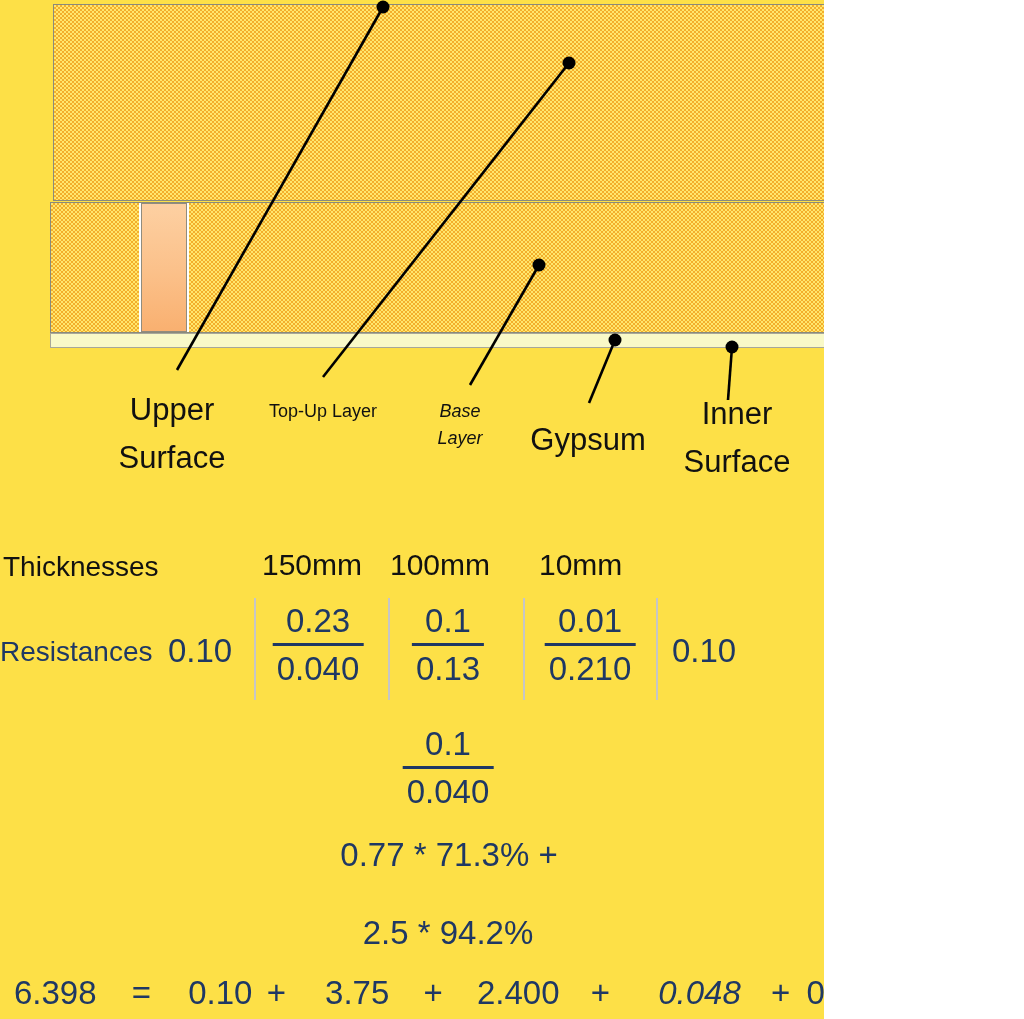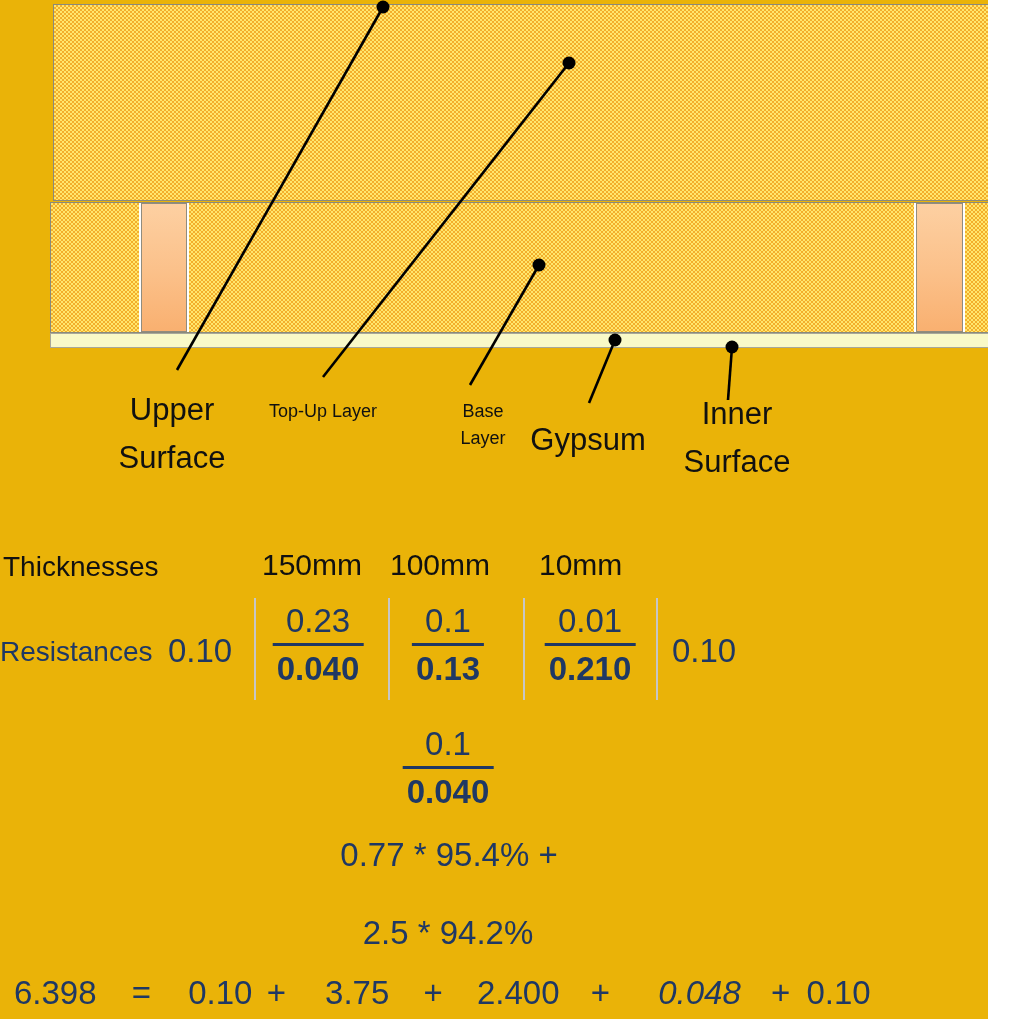--- a/index.html
+++ b/index.html
@@ -1,16 +1,16 @@
 <!DOCTYPE html>
 <html><head>
 <meta charset="utf-8">
 <style>
   html,body{margin:0;padding:0;background:#ffffff;}
-  #page{position:relative;width:988px;height:1019px;background:#eab308;overflow:hidden;
+  #page{position:relative;width:824px;height:1019px;background:#fde047;overflow:hidden;
         font-family:"Liberation Sans",sans-serif;}
 
   
   .layer{position:absolute;box-sizing:border-box;border:1px solid #8a8a7c;}
   .insulation{
     background-color:#ffe76e;
     background-image:conic-gradient(#f3ae2b 25%, #ffe76e 0 50%, #f3ae2b 0 75%, #ffe76e 0);
     background-size:4px 4px;
   }
   .stud{position:absolute;box-sizing:border-box;border:1px solid #918c7e;
@@ -32,21 +32,21 @@
   .navy{color:#1f3864;}
   .row-label{font-size:28px;}
   .thick-val{font-size:30px;}
   .res-val{font-size:33px;}
 
   .vbar{position:absolute;width:2px;background:#c6c6c6;}
 
   .frac{position:absolute;transform:translateX(-50%);text-align:center;
         color:#1f3864;font-size:33px;line-height:1.0;}
   .frac .num{display:block;padding:0 10px 6px 10px;border-bottom:3px solid #1f3864;}
-  .frac .den{display:block;padding:6px 4px 0 4px;font-weight:bold;}
+  .frac .den{display:block;padding:6px 4px 0 4px;}
 
   .weighted{position:absolute;transform:translateX(-50%);font-size:33px;white-space:nowrap;}
 
   .equation{position:absolute;font-size:33px;white-space:nowrap;}
   .equation span{display:inline-block;}
   .eq-0{margin-left:0;}   .eq-1{margin-left:26px;} .eq-2{margin-left:28px;}
   .eq-3{margin-left:5px;} .eq-4{margin-left:30px;} .eq-5{margin-left:25px;}
   .eq-6{margin-left:25px;}.eq-7{margin-left:22px;} .eq-8{margin-left:39px;font-style:italic;}
   .eq-9{margin-left:21px;}.eq-10{margin-left:7px;}
 </style>
@@ -76,21 +76,21 @@
       <circle cx="383" cy="7" r="6.5"></circle>
       <circle cx="569" cy="63" r="6.5"></circle>
       <circle cx="539" cy="265" r="6.5"></circle>
       <circle cx="615" cy="340" r="6.5"></circle>
       <circle cx="732" cy="347" r="6.5"></circle>
     </g>
   </svg>
 
   <div class="callout-label lbl-big" style="left:172px;top:386px;width:135px;">Upper Surface</div>
   <div class="callout-label lbl-small" style="left:323px;top:398px;width:110px;">Top-Up Layer</div>
-  <div class="callout-label lbl-small" style="left:483px;top:398px;width:90px;">Base Layer</div>
+  <div class="callout-label lbl-small" style="left:460px;top:398px;width:90px;font-style:italic;">Base Layer</div>
   <div class="callout-label lbl-big" style="left:588px;top:416px;width:200px;">Gypsum</div>
   <div class="callout-label lbl-big" style="left:737px;top:390px;width:140px;">Inner Surface</div>
 
   <div class="blk row-label" style="left:3px;top:551px;">Thicknesses</div>
   <div class="blk thick-val" style="left:262px;top:548px;">150mm</div>
   <div class="blk thick-val" style="left:390px;top:548px;">100mm</div>
   <div class="blk thick-val" style="left:539px;top:548px;">10mm</div>
 
   <div class="blk row-label navy" style="left:0px;top:636px;">Resistances</div>
   <div class="blk res-val navy" style="left:168px;top:632px;">0.10</div>
@@ -113,21 +113,21 @@
     <span class="den">0.210</span>
   </div>
 
   <div class="blk res-val navy" style="left:672px;top:632px;">0.10</div>
 
   <div class="frac" style="left:448px;top:727px;">
     <span class="num">0.1</span>
     <span class="den">0.040</span>
   </div>
 
-  <div class="weighted navy" style="left:449px;top:836px;">0.77 * 95.4% +</div>
+  <div class="weighted navy" style="left:449px;top:836px;">0.77 * 71.3% +</div>
   <div class="weighted navy" style="left:448px;top:878px;margin-top:36px;">2.5 * 94.2%</div>
 
   <div class="equation navy" style="left:14px;top:974px;">
     <span class="eq-0">6.398</span>
     <span class="eq-1">=</span>
     <span class="eq-2">0.10</span>
     <span class="eq-3">+</span>
     <span class="eq-4">3.75</span>
     <span class="eq-5">+</span>
     <span class="eq-6">2.400</span>

